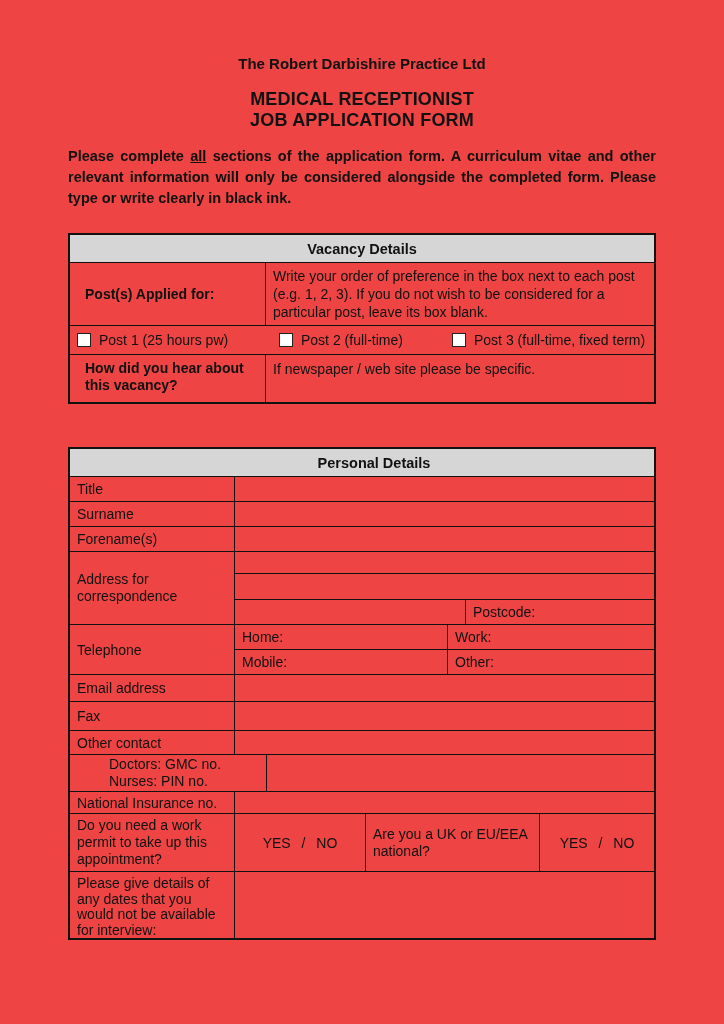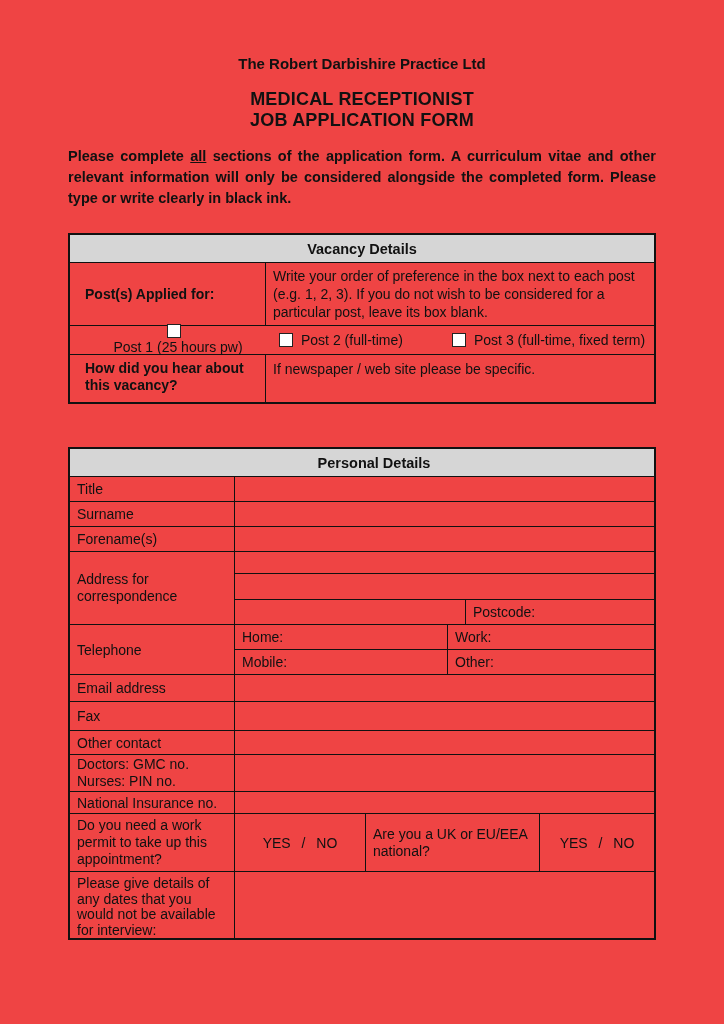--- a/index.html
+++ b/index.html
@@ -40,21 +40,21 @@
 
   
   .tbl.vacancy { top:233px; }
   .v-hdr   { height:28px; }
   .v-posts { height:63px; }
   .v-check { height:29px; align-items:center; padding-left:7px; }
   .v-hear  { height:47px; }
   .vlabel  { width:188px; }
 
   .opt { display:flex; align-items:center; }
-  .opt1 { width:202px;flex-direction:column; }
+  .opt1 { width:202px; }
   .opt2 { width:173px; }
   .opt3 { flex:1; }
   .cb {
     width:12px; height:12px; border:1.5px solid #222; background:#fff;
     display:inline-block; margin-right:8px; flex:0 0 auto;
   }
 
   
   .tbl.personal { top:447px; }
   .p-hdr { height:28px;padding-left:24px; }
@@ -78,21 +78,21 @@
   .subrow { display:flex; box-sizing:border-box; }
   .subrow + .subrow { border-top:1px solid #111; }
   .addr1 { height:23px; }
   .addr2 { height:28px; }
   .addr3 { flex:1; }
   .addr-blank { width:231px; box-sizing:border-box; }
   .ph1 { height:24px; }
   .ph2 { flex:1; }
   .ph-left { width:213px; box-sizing:border-box; }
 
-  .prelines { white-space:pre-line; }
+  .prelines { white-space:pre-line;margin-left:32px; }
   .yesno { justify-content:center; word-spacing:7px; }
   .w-yes1 { width:131px; }
   .w-uk   { width:174px; line-height:17px; }
   .w-yes2 { flex:1; }
   .dates-label { line-height:15.5px; align-items:flex-start; padding-top:4px; }
 </style>
 </head>
 <body>
 
 <div class="page">

